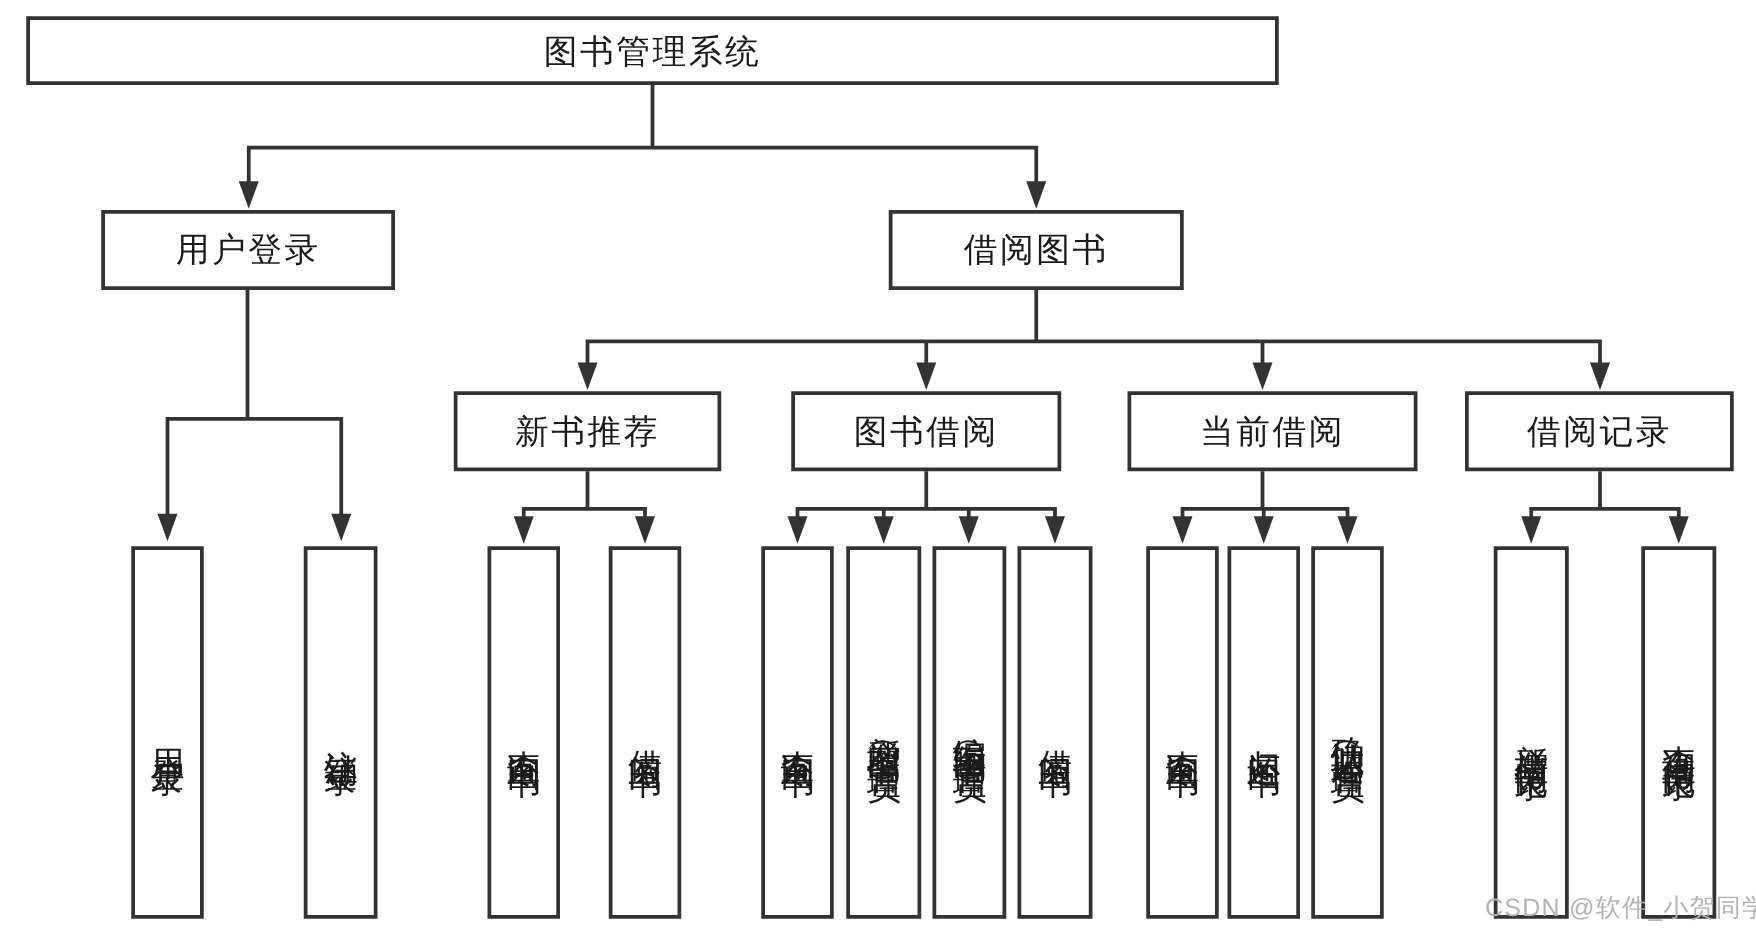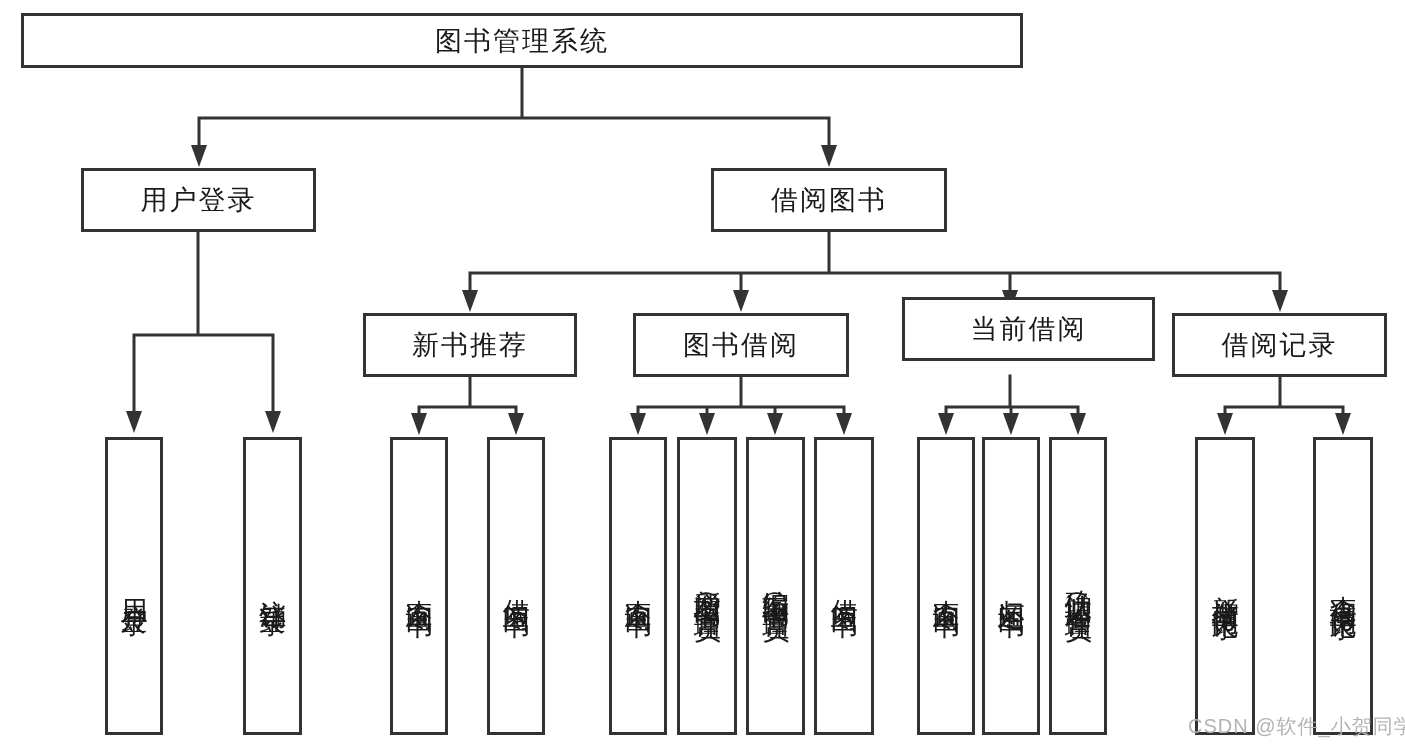--- a/index.html
+++ b/index.html
@@ -96,21 +96,21 @@
   <div class="node" style="left:711px; top:168px; width:236px; height:64px;">
     <span class="lbl">借阅图书</span>
   </div>
 
   <div class="node" style="left:633px; top:313px; width:216px; height:64px;">
     <span class="lbl">图书借阅</span>
   </div>
   <div class="node" style="left:363px; top:313px; width:214px; height:64px;">
     <span class="lbl">新书推荐</span>
   </div>
-  <div class="node" style="left:902px; top:297px; width:253px; height:64px;">
+  <div class="node" style="left:902px; top:313px; width:232px; height:64px;">
     <span class="lbl">当前借阅</span>
   </div>
   <div class="node" style="left:1172px; top:313px; width:215px; height:64px;text-align:center;">
     <span class="lbl">借阅记录</span>
   </div>
 
   <div class="node v" style="left:105px; top:437px; width:58px; height:298px;">
     <span class="lbl">用户登录</span>
   </div>
   <div class="node v" style="left:243px; top:437px; width:59px; height:298px;">

